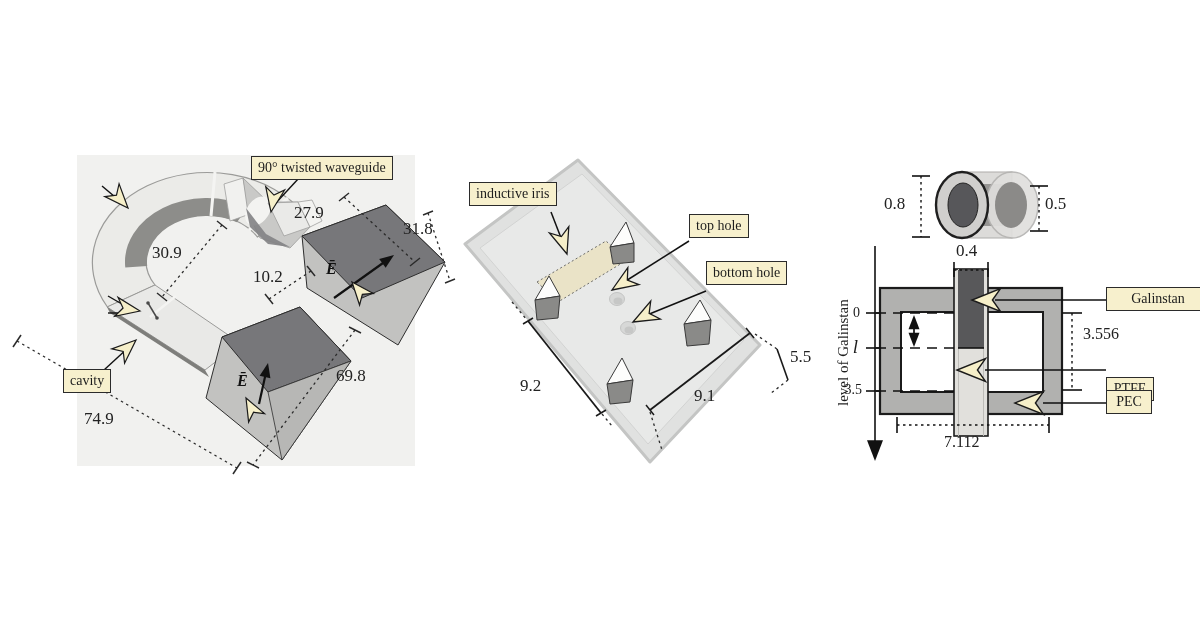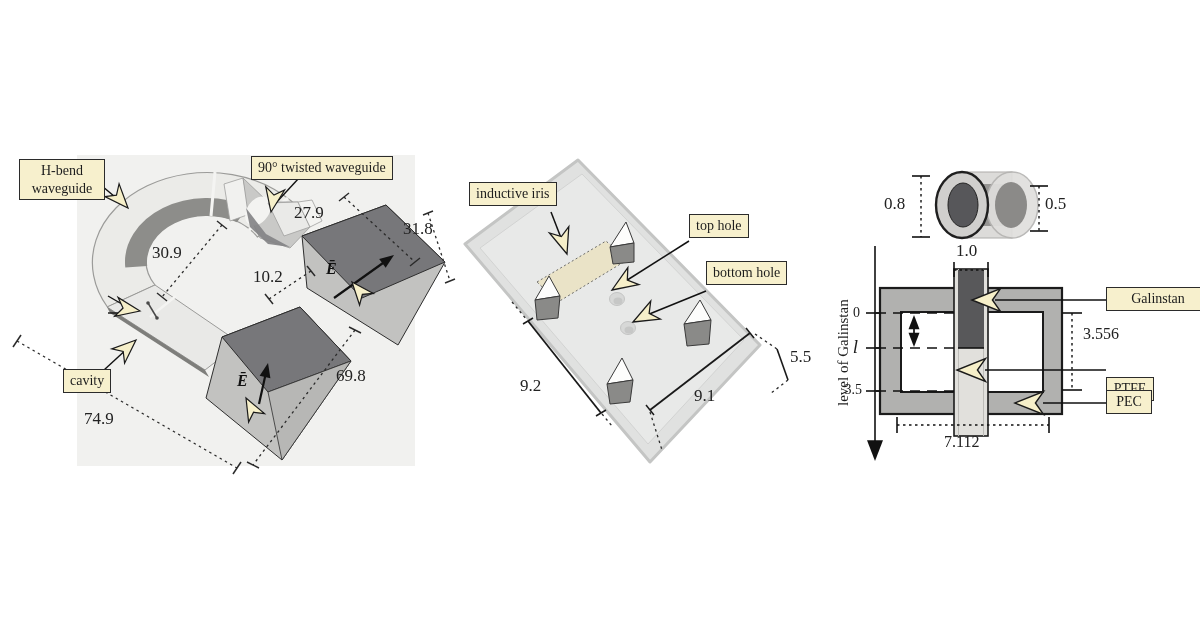--- a/index.html
+++ b/index.html
@@ -219,21 +219,20 @@
       <line x1="995" y1="300" x2="1106" y2="300"></line>
       <line x1="985" y1="370" x2="1106" y2="370"></line>
       <line x1="1043" y1="403" x2="1106" y2="403"></line>
     </g>
     <use href="#tan-arrow" transform="translate(972,300) rotate(180) scale(0.95)" fill="#f6efc9" stroke="#1a1a1a" stroke-width="1.5"></use>
     <use href="#tan-arrow" transform="translate(957,370) rotate(180) scale(0.95)" fill="#f6efc9" stroke="#1a1a1a" stroke-width="1.5"></use>
     <use href="#tan-arrow" transform="translate(1015,403) rotate(180) scale(0.95)" fill="#f6efc9" stroke="#1a1a1a" stroke-width="1.5"></use>
   </g>
 </svg>
 
-<div class="lbl" style="left:19px;top:159px;width:86px;">H-bend waveguide</div>
 <div class="lbl nowrap" style="left:251px;top:156px;">90° twisted waveguide</div>
 <div class="lbl nowrap" style="left:63px;top:369px;text-align:center;">cavity</div>
 
 <div class="t dim" style="left:294px;top:203px;">27.9</div>
 <div class="t dim" style="left:403px;top:219px;">31.8</div>
 <div class="t dim" style="left:152px;top:243px;">30.9</div>
 <div class="t dim" style="left:253px;top:267px;">10.2</div>
 <div class="t dim" style="left:336px;top:366px;">69.8</div>
 <div class="t dim" style="left:84px;top:409px;">74.9</div>
 
@@ -247,21 +246,21 @@
 <div class="t dim" style="left:520px;top:376px;">9.2</div>
 <div class="t dim" style="left:694px;top:386px;">9.1</div>
 <div class="t dim" style="left:790px;top:347px;">5.5</div>
 
 <div class="lbl nowrap" style="left:1106px;top:287px;width:104px;">Galinstan</div>
 <div class="lbl nowrap" style="left:1106px;top:357px;width:48px;margin-top:20px;">PTFE</div>
 <div class="lbl nowrap" style="left:1106px;top:390px;width:46px;">PEC</div>
 
 <div class="t dim" style="left:884px;top:194px;">0.8</div>
 <div class="t dim" style="left:1045px;top:194px;">0.5</div>
-<div class="t dim" style="left:956px;top:241px;">1.0</div>
+<div class="t dim" style="left:956px;top:241px;">0.4</div>
 <div class="t dim dim-lg" style="left:1083px;top:325px;">3.556</div>
 <div class="t dim dim-lg" style="left:944px;top:433px;">7.112</div>
 
 <div class="t tick-lab" style="left:846px;top:305px;width:14px;">0</div>
 <div class="t tick-lab ital" style="left:844px;top:336px;width:14px;font-size:19px;">l</div>
 <div class="t tick-lab" style="left:836px;top:382px;width:26px;">3.5</div>
 <div class="t axis-title" style="left:764px;top:344px;">level of Galinstan</div>
 
 </div>
 

